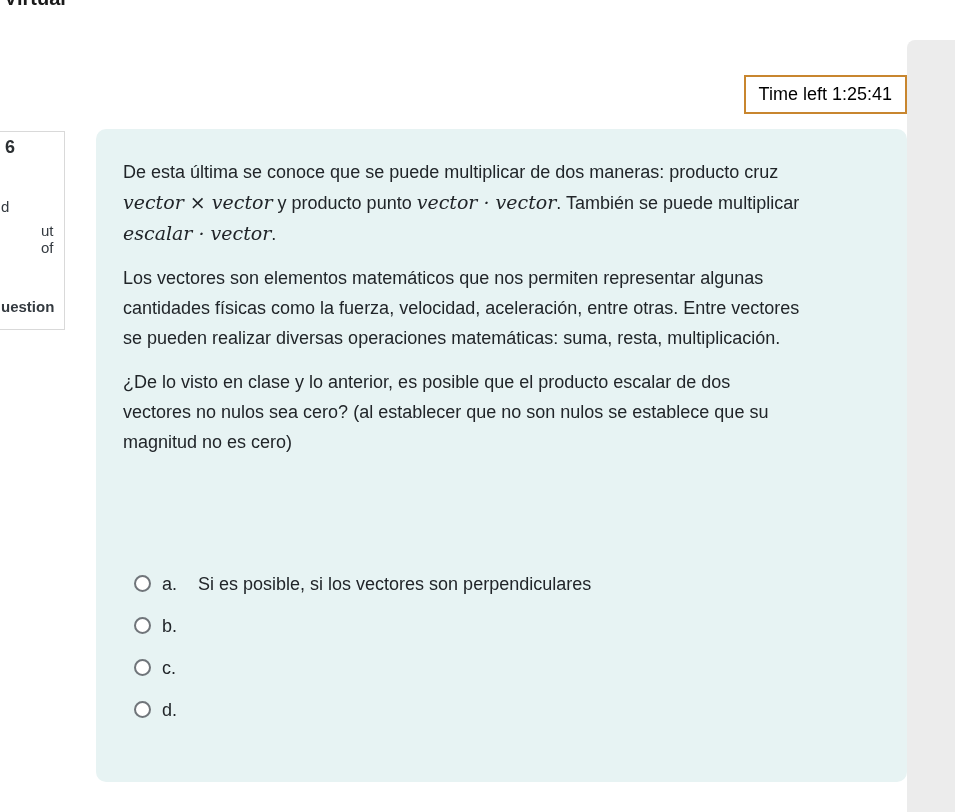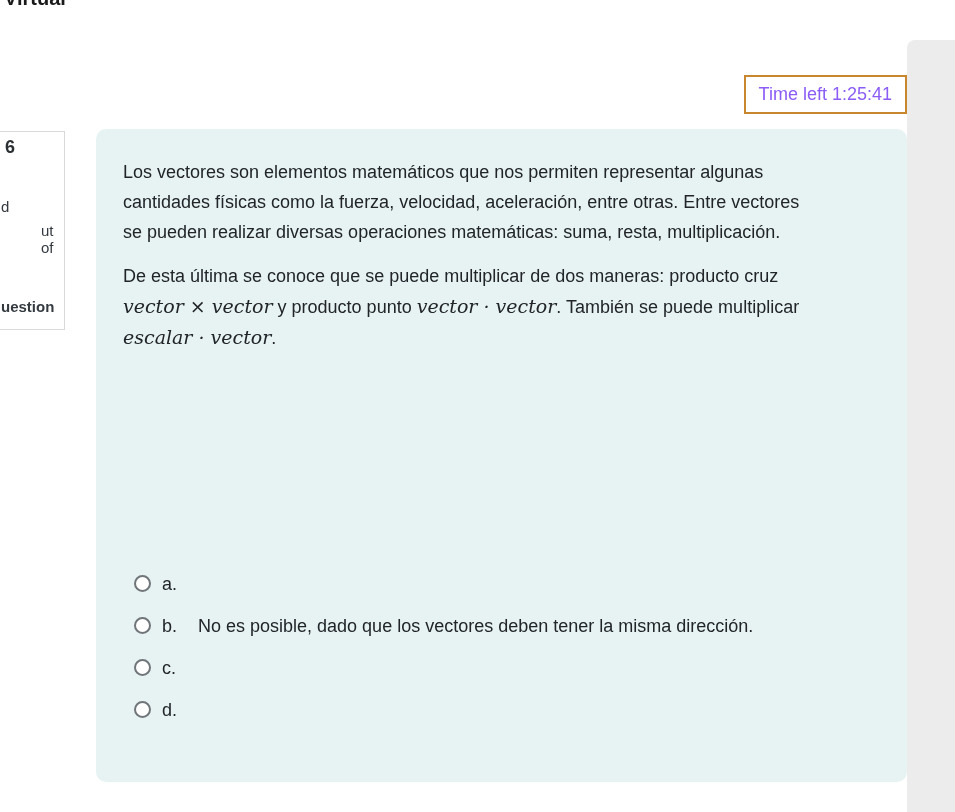--- a/index.html
+++ b/index.html
@@ -31,21 +31,21 @@
     border-top-left-radius: 8px;
   }
 
   
   .timer {
     position: absolute; top: 75px; right: 48px;
     background: #ffffff;
     border: 2px solid #c8862f;
     padding: 7px 13px;
     font-size: 18px;
-    color: #8b5cf6;
+    color: #000000;
     white-space: nowrap;
   }
 
   
   .qinfo {
     position: absolute; left: -2px; top: 131px;
     width: 67px; height: 199px;
     background: #ffffff;
     border: 1px solid #d9d9d9;
     overflow: hidden;
@@ -119,33 +119,34 @@
 
 <div class="qinfo">
   <span class="qnum">6</span>
   <span class="partial p1">d</span>
   <span class="partial p2">ut of</span>
   <span class="partial p3">uestion</span>
 </div>
 
 <div class="panel">
   <div class="qtext">
+    <p><span>De esta última se conoce que se puede multiplicar de dos maneras: producto cruz </span><span class="math">vector × vector</span><span> y producto punto </span><span class="math">vector · vector</span><span>. También se puede multiplicar </span><span class="math">escalar · vector</span><span>.</span></p>
     <p>Los vectores son elementos matemáticos que nos permiten representar algunas cantidades físicas como la fuerza, velocidad, aceleración, entre otras. Entre vectores se pueden realizar diversas operaciones matemáticas: suma, resta, multiplicación.</p>
-    <p><span>De esta última se conoce que se puede multiplicar de dos maneras: producto cruz </span><span class="math">vector × vector</span><span> y producto punto </span><span class="math">vector · vector</span><span>. También se puede multiplicar </span><span class="math">escalar · vector</span><span>.</span></p>
+    <p>¿De lo visto en clase y lo anterior, es posible que el producto escalar de dos vectores no nulos sea cero? (al establecer que no son nulos se establece que su magnitud no es cero)</p>
   </div>
 
   <div class="options">
     <div class="option">
       <span class="radio"></span>
       <span class="letter">a.</span>
+      <span class="opt-text">Si es posible, si los vectores son perpendiculares</span>
     </div>
     <div class="option">
       <span class="radio"></span>
       <span class="letter">b.</span>
-      <span class="opt-text">No es posible, dado que los vectores deben tener la misma dirección.</span>
     </div>
     <div class="option">
       <span class="radio"></span>
       <span class="letter">c.</span>
     </div>
     <div class="option">
       <span class="radio"></span>
       <span class="letter">d.</span>
     </div>
   </div>

